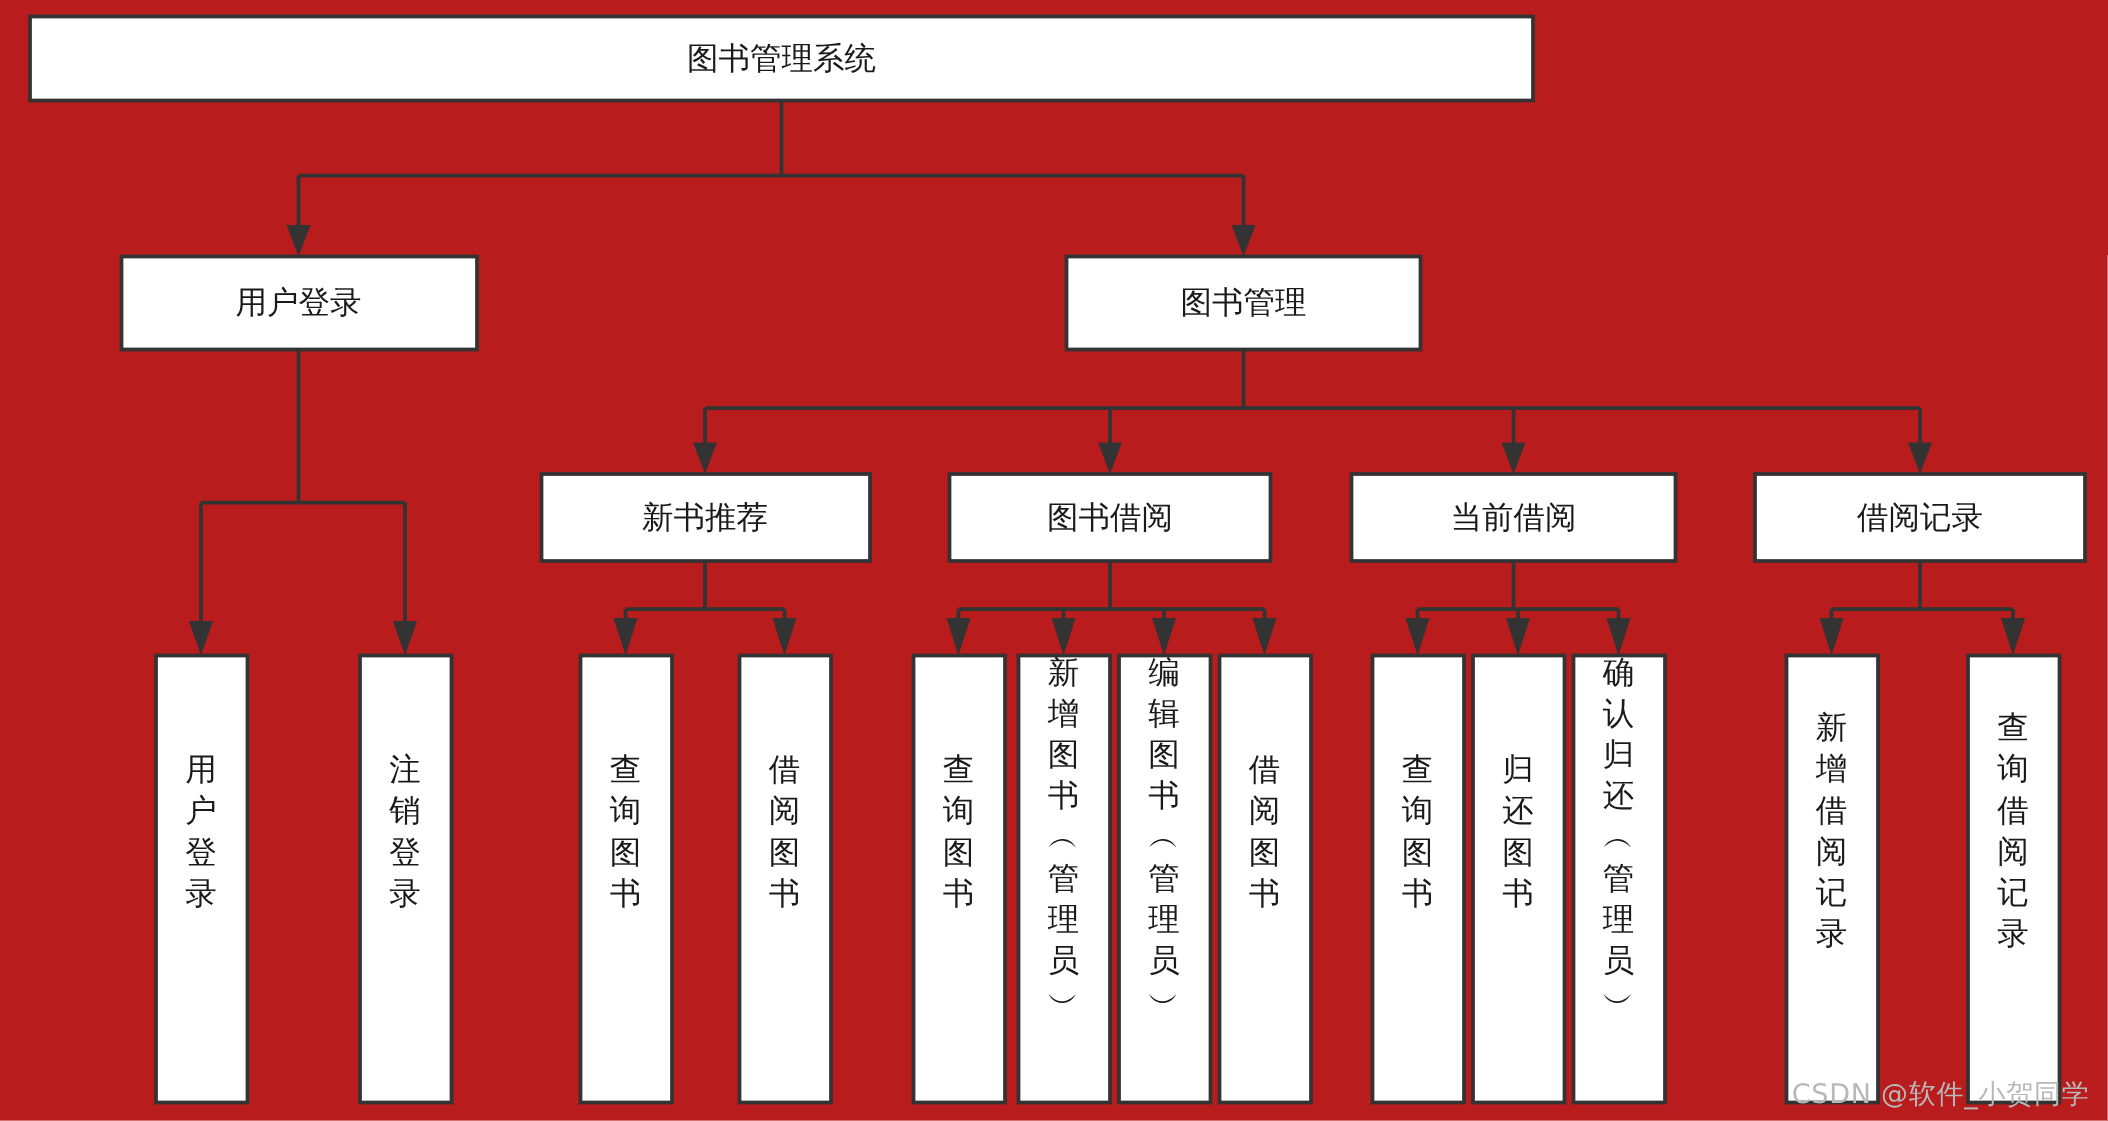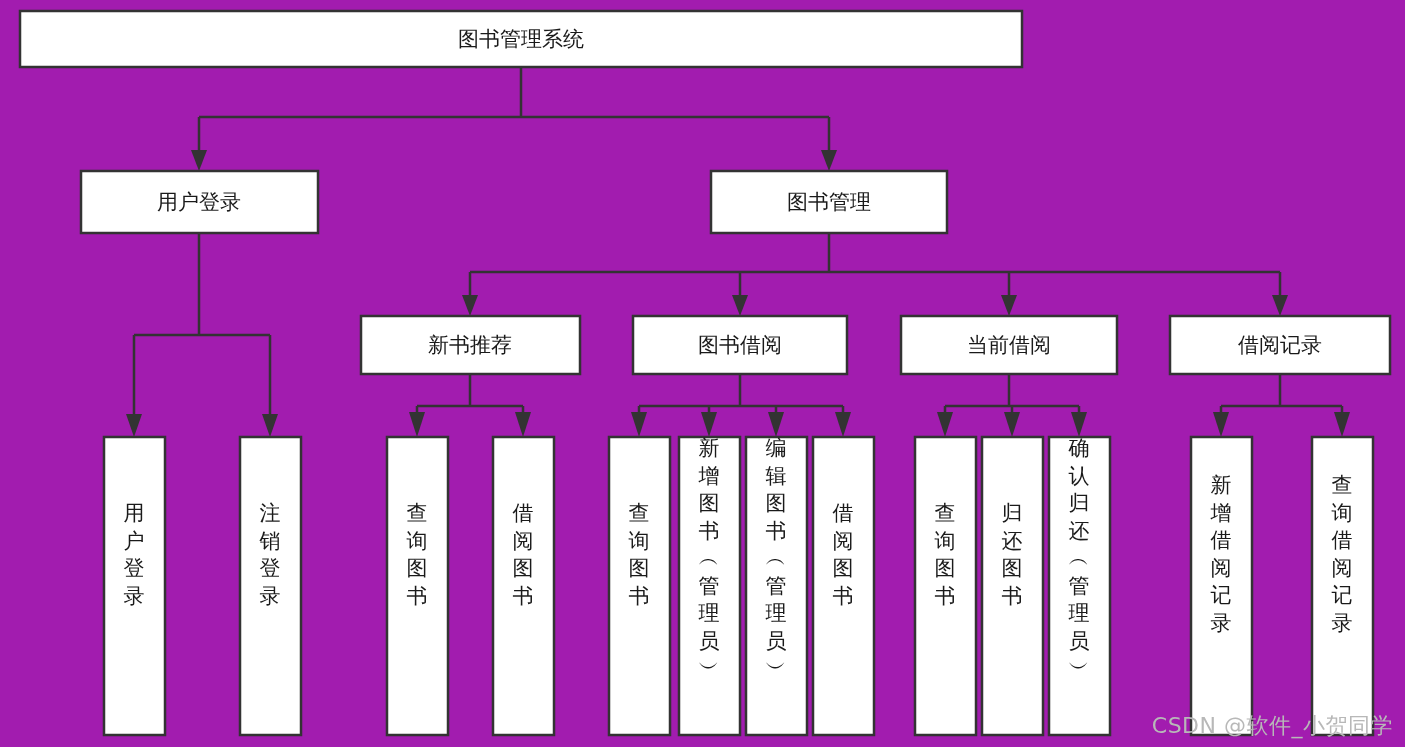--- a/index.html
+++ b/index.html
@@ -11,21 +11,21 @@
     width: 1405px;
     height: 747px;
     font-family: "DejaVu Sans", "Liberation Sans", sans-serif;
     overflow: hidden;
     position: relative;
   }
   #diagram-root {
     position: relative;
     width: 1405px;
     height: 747px;
-    background: #a21caf;
+    background: #b91c1c;
   }
   svg#flowchart {
     position: absolute;
     left: 0;
     top: 0;
     width: 1405px;
     height: 747px;
     display: block;
   }
   .node-rect {
@@ -56,21 +56,21 @@
     font-size: 21px;
     fill: #1a1a1a;
     text-anchor: middle;
     white-space: pre;
   }
   .watermark-text {
     position: absolute;
     right: 12px;
     bottom: 6px;
     font-family: "DejaVu Sans", "Liberation Sans", sans-serif;
-    font-size: 22px;
+    font-size: 18px;
     color: #b8b8b8;
     letter-spacing: 0.5px;
     user-select: none;
     pointer-events: none;
     white-space: nowrap;
   }
 </style>
 </head>
 <body>
 

